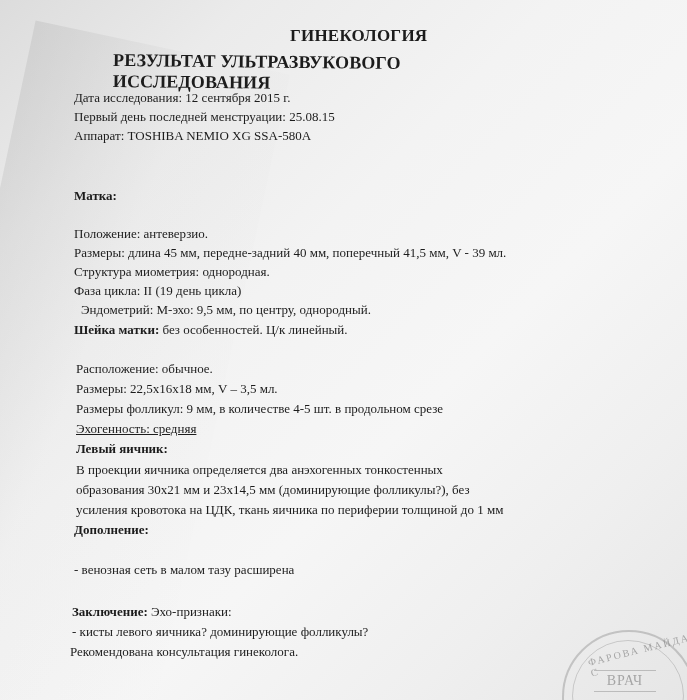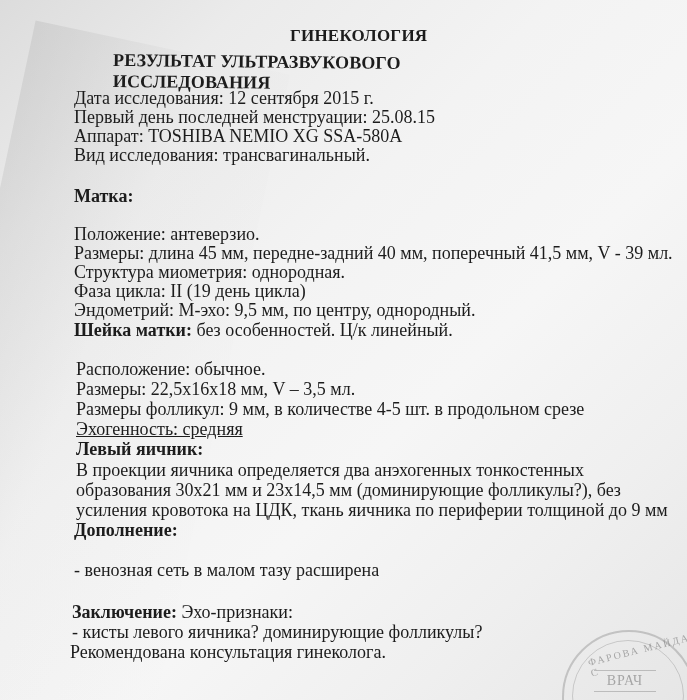--- a/index.html
+++ b/index.html
@@ -46,21 +46,21 @@
       top: 50px;
       font-size: 18px;
       font-weight: bold;
       letter-spacing: 0.1px;
       transform: rotate(0.6deg);
       transform-origin: left center;
     }
     .line {
       position: absolute;
       left: 74px;
-      font-size: 18px;
+      font-size: 13px;
       white-space: nowrap;
       line-height: 18px;
     }
     .b { font-weight: bold; }
     .stamp {
       position: absolute;
       left: 562px;
       top: 630px;
       width: 130px;
       height: 130px;
@@ -113,46 +113,42 @@
     <span>12 сентября 2015 г.</span>
   </div>
   <div class="line" style="top:108px;">
     <span>Первый день последней менструации:</span>
     <span>25.08.15</span>
   </div>
   <div class="line" style="top:127px;text-align:center;">
     <span>Аппарат:</span>
     <span>TOSHIBA NEMIO XG SSA-580A</span>
   </div>
-  <div class="line" style="top:146px;">
-    <span>Вид исследования:</span>
-    <span>трансвагинальный.</span>
-  </div>
 
   <div class="line b" style="top:187px;">Матка:</div>
   <div class="line" style="top:225px;">Положение: антеверзио.</div>
   <div class="line" style="top:244px;">Размеры: длина 45 мм, передне-задний 40 мм, поперечный 41,5 мм, V - 39 мл.</div>
   <div class="line" style="top:263px;">Структура миометрия: однородная.</div>
   <div class="line" style="top:282px;">Фаза цикла: II (19 день цикла)</div>
-  <div class="line" style="top:301px;">Эндометрий: М-эхо: 9,5 мм, по центру, однородный.</div>
+  <div class="line" style="top:301px;margin-left:7px;">Эндометрий: М-эхо: 9,5 мм, по центру, однородный.</div>
 
   <div class="line" style="top:321px;">
     <span class="b">Шейка матки:</span>
     <span>без особенностей. Ц/к линейный.</span>
   </div>
 
   <div class="line" style="top:360px; left:76px;">Расположение: обычное.</div>
   <div class="line" style="top:380px; left:76px;">Размеры: 22,5x16x18 мм, V – 3,5 мл.</div>
   <div class="line" style="top:400px; left:76px;">Размеры фолликул: 9 мм, в количестве 4-5 шт. в продольном срезе</div>
   <div class="line" style="top:420px; left:76px;text-decoration:underline;">Эхогенность: средняя</div>
 
   <div class="line b" style="top:440px; left:76px;">Левый яичник:</div>
   <div class="line" style="top:461px; left:76px;">В проекции яичника определяется два анэхогенных тонкостенных</div>
   <div class="line" style="top:481px; left:76px;">образования 30x21 мм и 23x14,5 мм (доминирующие фолликулы?), без</div>
-  <div class="line" style="top:501px; left:76px;">усиления кровотока на ЦДК, ткань яичника по периферии толщиной до 9 мм</div>
+  <div class="line" style="top:501px; left:76px;">усиления кровотока на ЦДК, ткань яичника по периферии толщиной до 1 мм</div>
 
   <div class="line b" style="top:521px; left:74px;">Дополнение:</div>
   <div class="line" style="top:561px; left:74px;">- венозная сеть в малом тазу расширена</div>
 
   <div class="line" style="top:603px; left:72px;">
     <span class="b">Заключение:</span>
     <span>Эхо-признаки:</span>
   </div>
   <div class="line" style="top:623px; left:72px;">- кисты левого яичника? доминирующие фолликулы?</div>
   <div class="line" style="top:643px; left:70px;">Рекомендована консультация гинеколога.</div>

